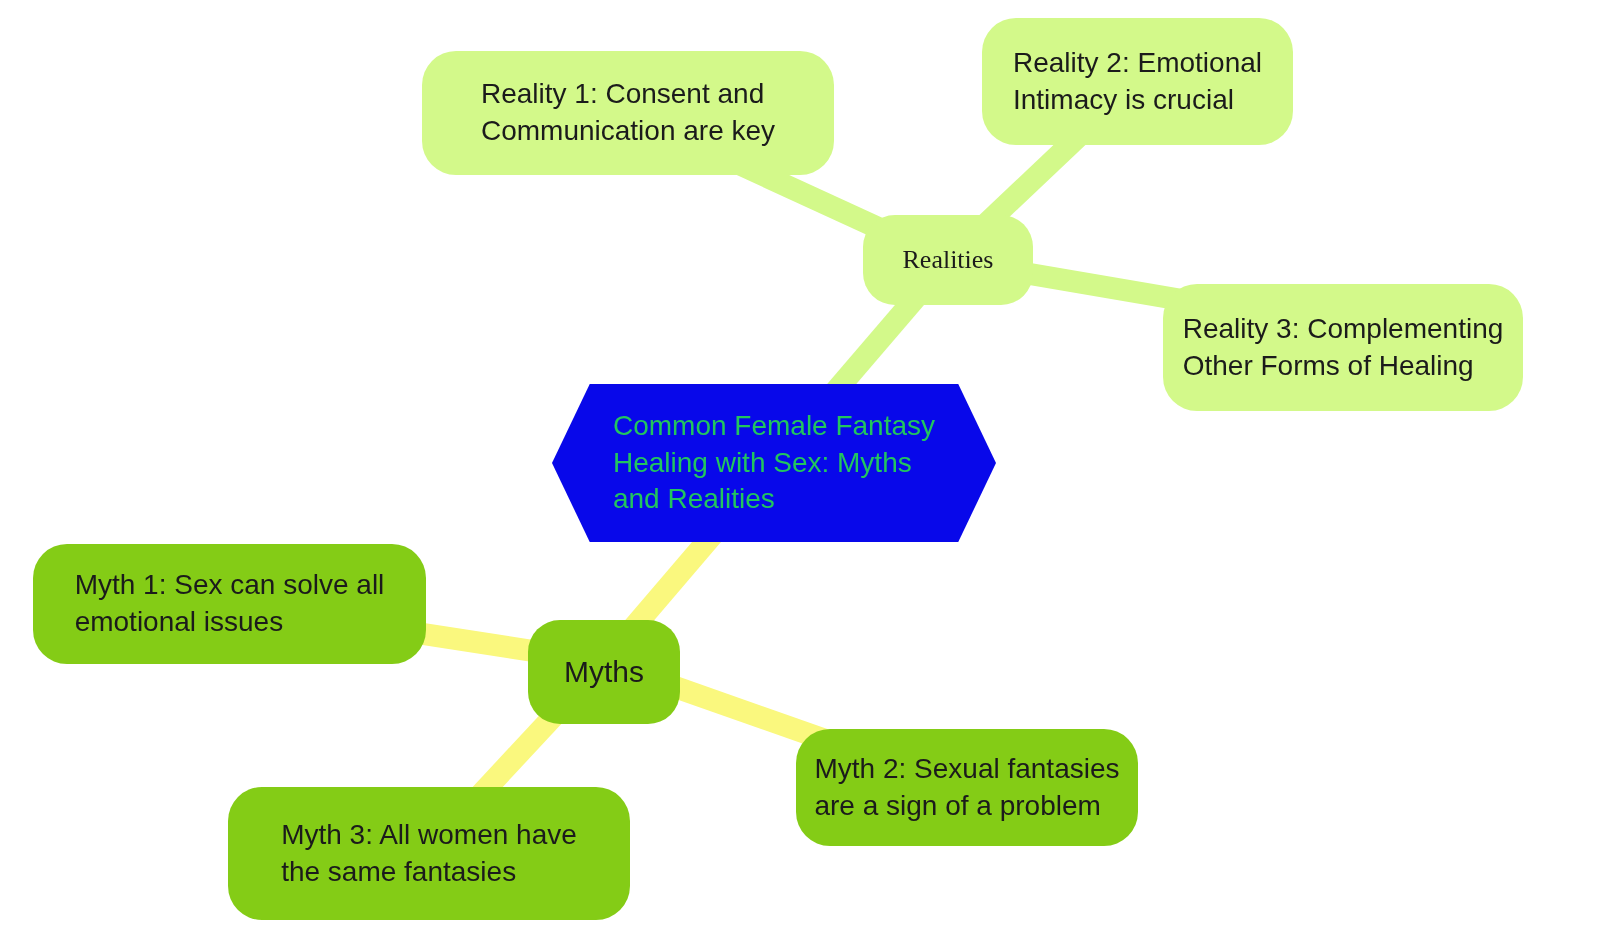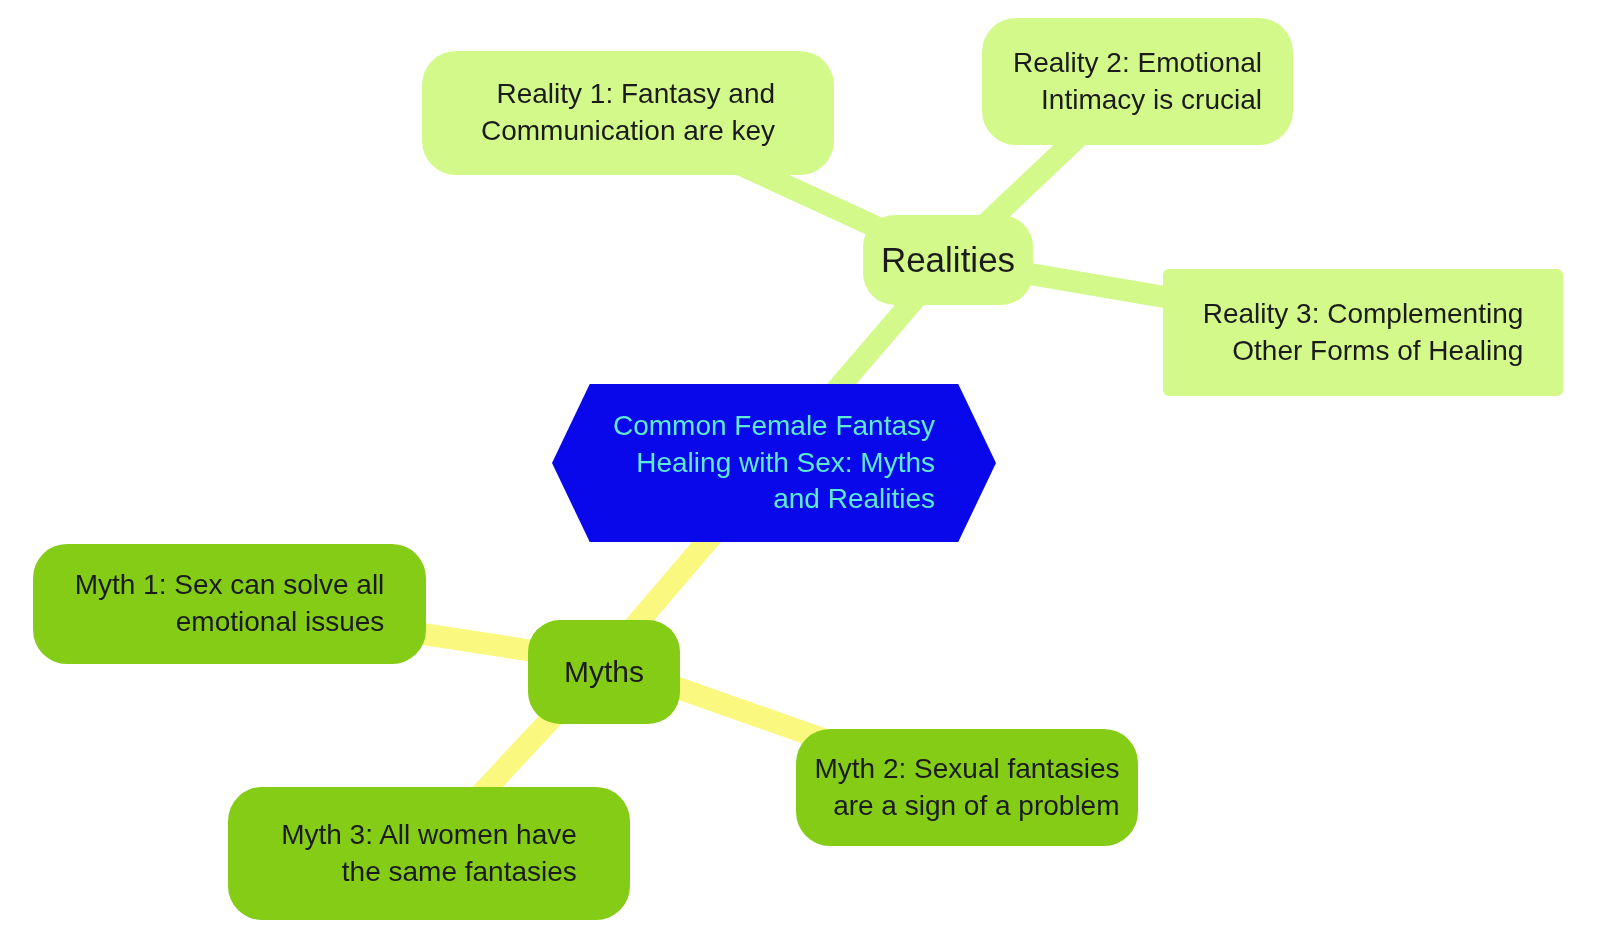--- a/index.html
+++ b/index.html
@@ -19,49 +19,49 @@
   }
   .edge-green { stroke: #d3f98a; stroke-width: 22; stroke-linecap: butt; }
   .edge-yellow { stroke: #faf87e; stroke-width: 22; stroke-linecap: butt; }
 
   .node {
     position: absolute;
     z-index: 1;
     display: flex;
     align-items: center;
     justify-content: center;
-    text-align: right;
+    text-align: left;
     color: #1b1b1b;
     box-sizing: border-box;
   }
   .label { white-space: pre-line; }
 
   .green-fill { background: #d3f98a; }
   .yellow-fill { background: #84cc16; }
 
   
   #node-root {
     left: 552px; top: 384px; width: 444px; height: 158px;
     background: #0808ea;
-    color: #5eead4;
+    color: #22c55e;
     clip-path: polygon(0% 50%, 8.5% 0%, 91.5% 0%, 100% 50%, 91.5% 100%, 8.5% 100%);
     font-size: 28px;
     line-height: 1.32;
     padding: 0 56px;
   }
 
   
-  #node-realities { left: 863px; top: 215px; width: 170px; height: 90px;  border-radius: 32px; font-size: 35px; }
+  #node-realities { left: 863px; top: 215px; width: 170px; height: 90px;  border-radius: 32px; font-size: 26px; font-family: Liberation Serif, serif; }
   #node-myths     { left: 528px; top: 620px; width: 152px; height: 104px;  border-radius: 32px; font-size: 30px; }
 
   
   .leaf { border-radius: 34px; font-size: 28px; line-height: 1.32; }
   #node-reality-1 { left: 422px;  top: 51px;  width: 412px; height: 124px; }
   #node-reality-2 { left: 982px;  top: 18px;  width: 311px; height: 127px; }
-  #node-reality-3 { left: 1163px; top: 269px; width: 400px; height: 127px; border-radius: 6px; }
+  #node-reality-3 { left: 1163px; top: 284px; width: 360px; height: 127px; }
   #node-myth-1    { left: 33px;   top: 544px; width: 393px; height: 120px; }
   #node-myth-2    { left: 796px;  top: 729px; width: 342px; height: 117px; }
   #node-myth-3    { left: 228px;  top: 787px; width: 402px; height: 133px; }
 </style>
 </head>
 <body>
 
 <div id="canvas">
 
   <svg id="edges" viewBox="0 0 1600 932" xmlns="http://www.w3.org/2000/svg">
@@ -79,21 +79,21 @@
     <span class="label">Common Female Fantasy
 Healing with Sex: Myths
 and Realities</span>
   </div>
 
   <div id="node-realities" class="node green-fill">
     <span class="label">Realities</span>
   </div>
 
   <div id="node-reality-1" class="node leaf green-fill">
-    <span class="label">Reality 1: Fantasy and
+    <span class="label">Reality 1: Consent and
 Communication are key</span>
   </div>
 
   <div id="node-reality-2" class="node leaf green-fill">
     <span class="label">Reality 2: Emotional
 Intimacy is crucial</span>
   </div>
 
   <div id="node-reality-3" class="node leaf green-fill">
     <span class="label">Reality 3: Complementing

